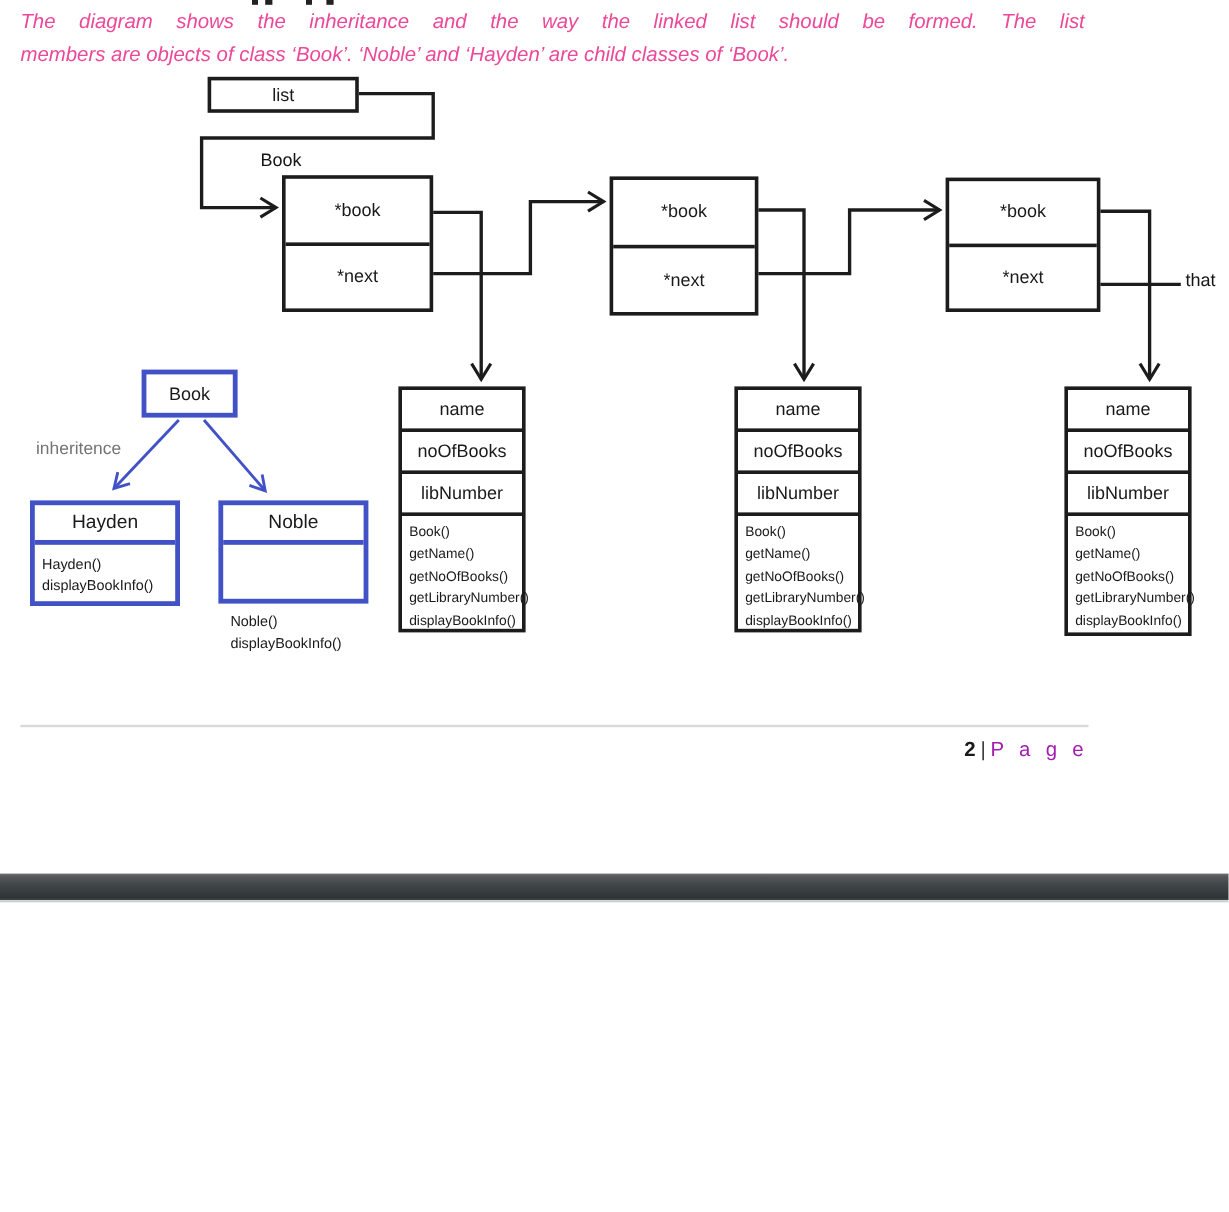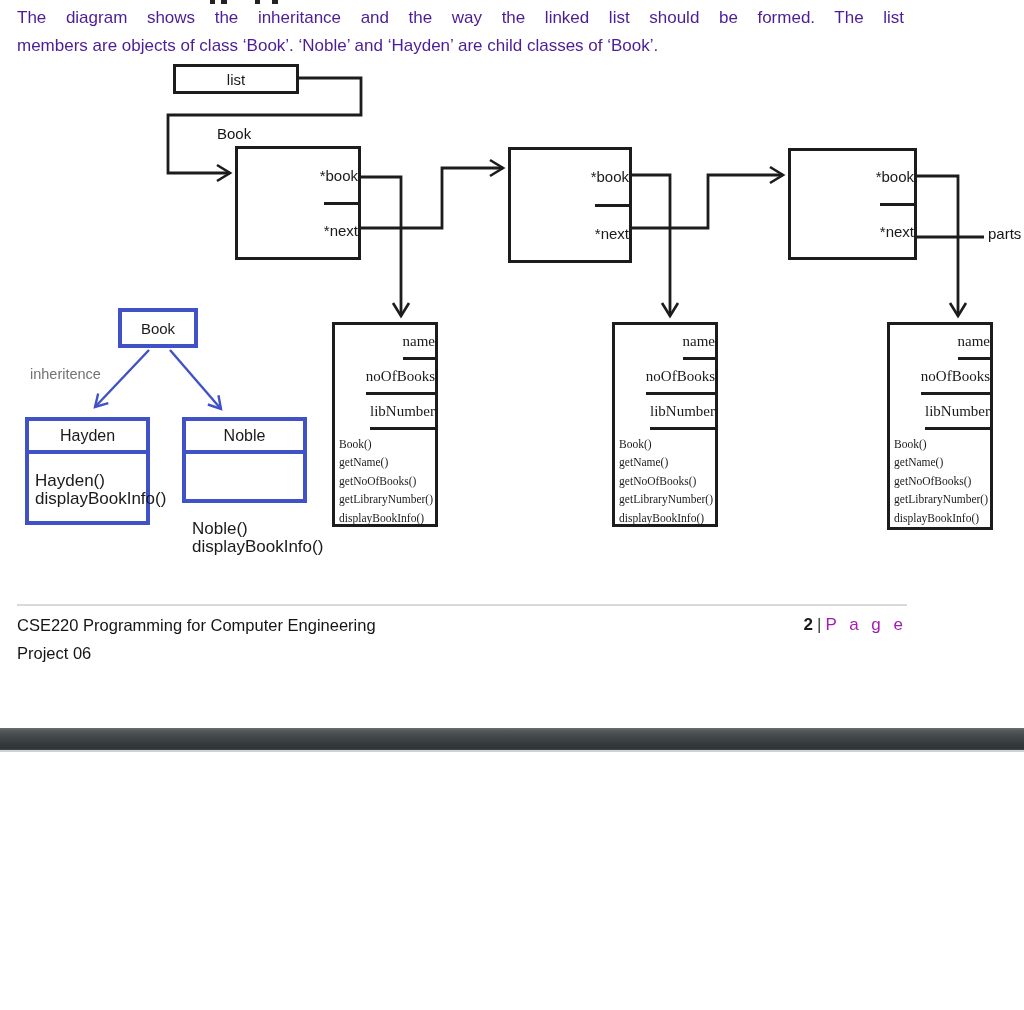--- a/index.html
+++ b/index.html
@@ -4,48 +4,48 @@
 <style>
   * { margin:0; padding:0; box-sizing:border-box; }
   html,body { background:#ffffff; }
   #page {
     position:relative; width:1024px; height:1010px; margin:0 auto;
     background:#ffffff; overflow:hidden;
     font-family:"Liberation Sans", sans-serif; color:#1a1a1a;
   }
 
   
-  .para { position:absolute; left:17px; width:887px; font-size:17px; line-height:27.5px; color:#4c1d95; }
+  .para { position:absolute; left:17px; width:887px; font-size:17px; line-height:27.5px; color:#ec4899;font-style:italic; }
   .line { white-space:normal; }
   .just { text-align:justify; text-align-last:justify; }
 
   
   .frag { position:absolute; top:0; height:4px; background:#222; }
 
   
-  .bbox { position:absolute; border:3px solid #1c1c1c; background:#fff;align-items:flex-end; }
+  .bbox { position:absolute; border:3px solid #1c1c1c; background:#fff; }
   .node { display:flex; flex-direction:column; }
   .node .cell { flex:1; display:flex; align-items:center; justify-content:center; font-size:15px; }
   .node .cell + .cell { border-top:3px solid #1c1c1c; }
   .listbox { display:flex; align-items:center; justify-content:center; font-size:15px; }
 
-  .obj { display:flex; flex-direction:column;font-family:Liberation Serif, serif; }
+  .obj { display:flex; flex-direction:column; }
   .obj .attr { height:35px; flex:0 0 auto; border-bottom:3px solid #1c1c1c;
                display:flex; align-items:center; justify-content:center; font-size:15px; }
   .obj .methods { flex:1; padding:5px 2px 0 6px; font-size:11.5px; line-height:18.4px; white-space:nowrap; }
 
   .dlabel { position:absolute; font-size:15px; color:#161616; }
 
   
   .blue { position:absolute; border:4px solid #4052c6; background:#fff; }
   .parentbox { display:flex; align-items:center; justify-content:center; font-size:15px; }
   .child { display:flex; flex-direction:column; }
   .child .head { height:33px; flex:0 0 auto; border-bottom:4px solid #4052c6;
                  display:flex; align-items:center; justify-content:center; font-size:16px; }
-  .child .body { flex:1; padding:18px 0 0 6px; font-size:17px; line-height:17.5px; white-space:nowrap; }
+  .child .body { flex:1; padding:8px 0 0 6px; font-size:12px; line-height:17.5px; white-space:nowrap; }
   .inherit-lbl { position:absolute; font-size:14.5px; color:#737373; }
 
   
   .footer-rule { position:absolute; left:17px; top:604px; width:890px; height:2px; background:#d9d9d9; }
   .footer-left { position:absolute; left:17px; top:611px; font-size:16.5px; line-height:28px; color:#151515; }
   .footer-page { position:absolute; top:611px; right:117px; font-size:17px; line-height:28px; white-space:nowrap; }
   .pg-num { font-weight:bold; color:#1a1a1a; }
   .pg-sep { color:#3a3a3a; padding:0 4px; }
   .pg-word { font-weight:normal; color:#a21caf; letter-spacing:4px; }
 
@@ -113,21 +113,21 @@
   <div class="bbox node" style="left:508px;top:147px;width:124px;height:116px;">
     <div class="cell">*book</div>
     <div class="cell">*next</div>
   </div>
 
   <div class="bbox node" style="left:788px;top:148px;width:129px;height:112px;">
     <div class="cell">*book</div>
     <div class="cell">*next</div>
   </div>
 
-  <div class="dlabel" style="left:988px;top:225px;">parts</div>
+  <div class="dlabel" style="left:988px;top:225px;">that</div>
 
   <div class="bbox obj" style="left:332px;top:322px;width:106px;height:205px;">
     <div class="attr">name</div>
     <div class="attr">noOfBooks</div>
     <div class="attr">libNumber</div>
     <div class="methods">
       <div>Book()</div>
       <div>getName()</div>
       <div>getNoOfBooks()</div>
       <div>getLibraryNumber()</div>
@@ -160,41 +160,37 @@
       <div>displayBookInfo()</div>
     </div>
   </div>
 
   <div class="blue parentbox" style="left:118px;top:308px;width:80px;height:40px;">
     <span>Book</span>
   </div>
 
   <div class="inherit-lbl" style="left:30px;top:366px;">inheritence</div>
 
-  <div class="blue child" style="left:25px;top:417px;width:125px;height:108px;">
+  <div class="blue child" style="left:25px;top:417px;width:125px;height:88px;">
     <div class="head">Hayden</div>
     <div class="body">
       <div>Hayden()</div>
       <div>displayBookInfo()</div>
     </div>
   </div>
 
   <div class="blue child" style="left:182px;top:417px;width:125px;height:86px;gap:48px;">
     <div class="head">Noble</div>
     <div class="body">
       <div>Noble()</div>
       <div>displayBookInfo()</div>
     </div>
   </div>
 
   <div class="footer-rule"></div>
-  <div class="footer-left">
-    <div>CSE220 Programming for Computer Engineering</div>
-    <div>Project 06</div>
-  </div>
   <div class="footer-page">
     <span class="pg-num">2</span><span class="pg-sep">|</span><span class="pg-word">P a g e</span>
   </div>
 
   <div class="sep-bar"></div>
 
 
 </div>
 
 </body></html>

